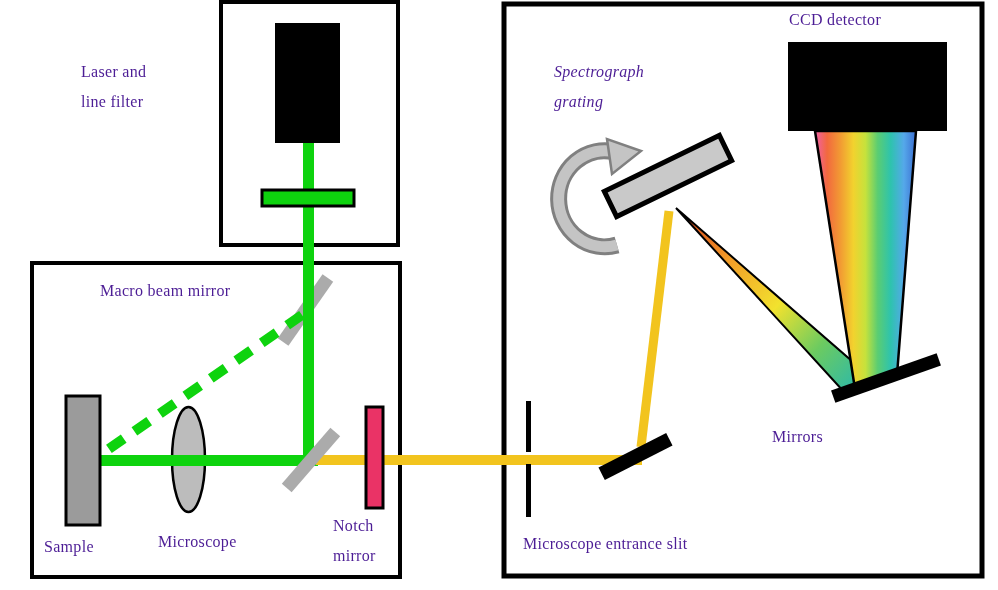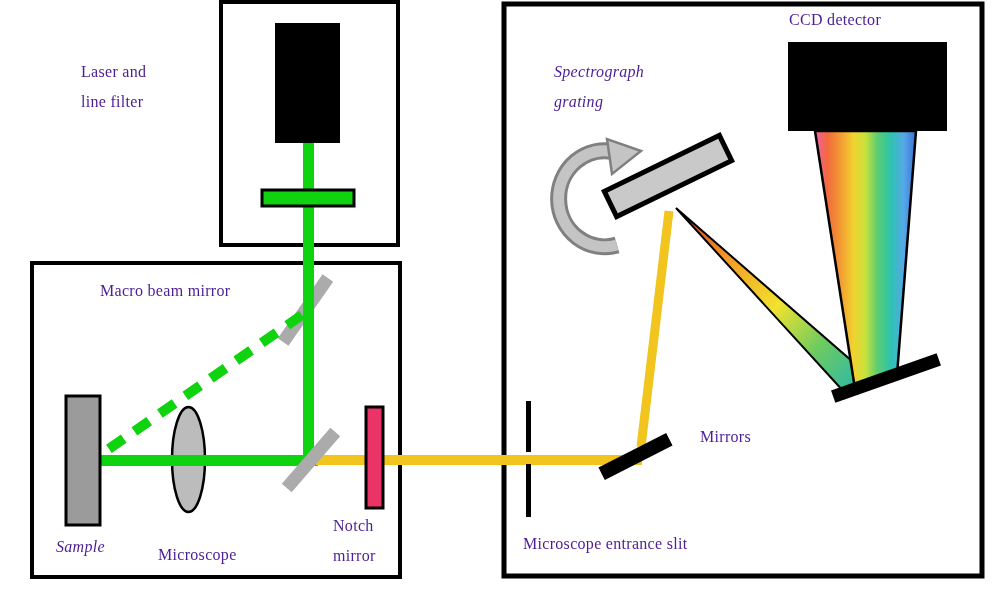--- a/index.html
+++ b/index.html
@@ -99,35 +99,35 @@
   </svg>
 
   <div class="lbl" style="left:81px; top:57px;">
     <div>Laser and</div>
     <div>line filter</div>
   </div>
 
   <div class="lbl" style="left:72px; top:276px;margin-left:28px;">Macro beam mirror</div>
 
 
-  <div class="lbl" style="left:56px; top:532px;font-style:italic;">Sample</div>
+  <div class="lbl" style="left:44px; top:532px;">Sample</div>
 
-  <div class="lbl" style="left:158px; top:540px;text-align:center;">
+  <div class="lbl" style="left:158px; top:527px;text-align:center;">
     <div>Microscope</div>
   </div>
 
   <div class="lbl" style="left:333px; top:511px;">
     <div>Notch</div>
     <div>mirror</div>
   </div>
 
   <div class="lbl" style="left:554px; top:57px;font-style:italic;">
     <div>Spectrograph</div>
     <div>grating</div>
   </div>
 
   <div class="lbl" style="left:789px; top:5px;">CCD detector</div>
 
-  <div class="lbl" style="left:700px; top:422px;">Mirrors</div>
+  <div class="lbl" style="left:772px; top:422px;">Mirrors</div>
 
   <div class="lbl" style="left:523px; top:529px;">Microscope entrance slit</div>
 
 </div>
 
 </body></html>

